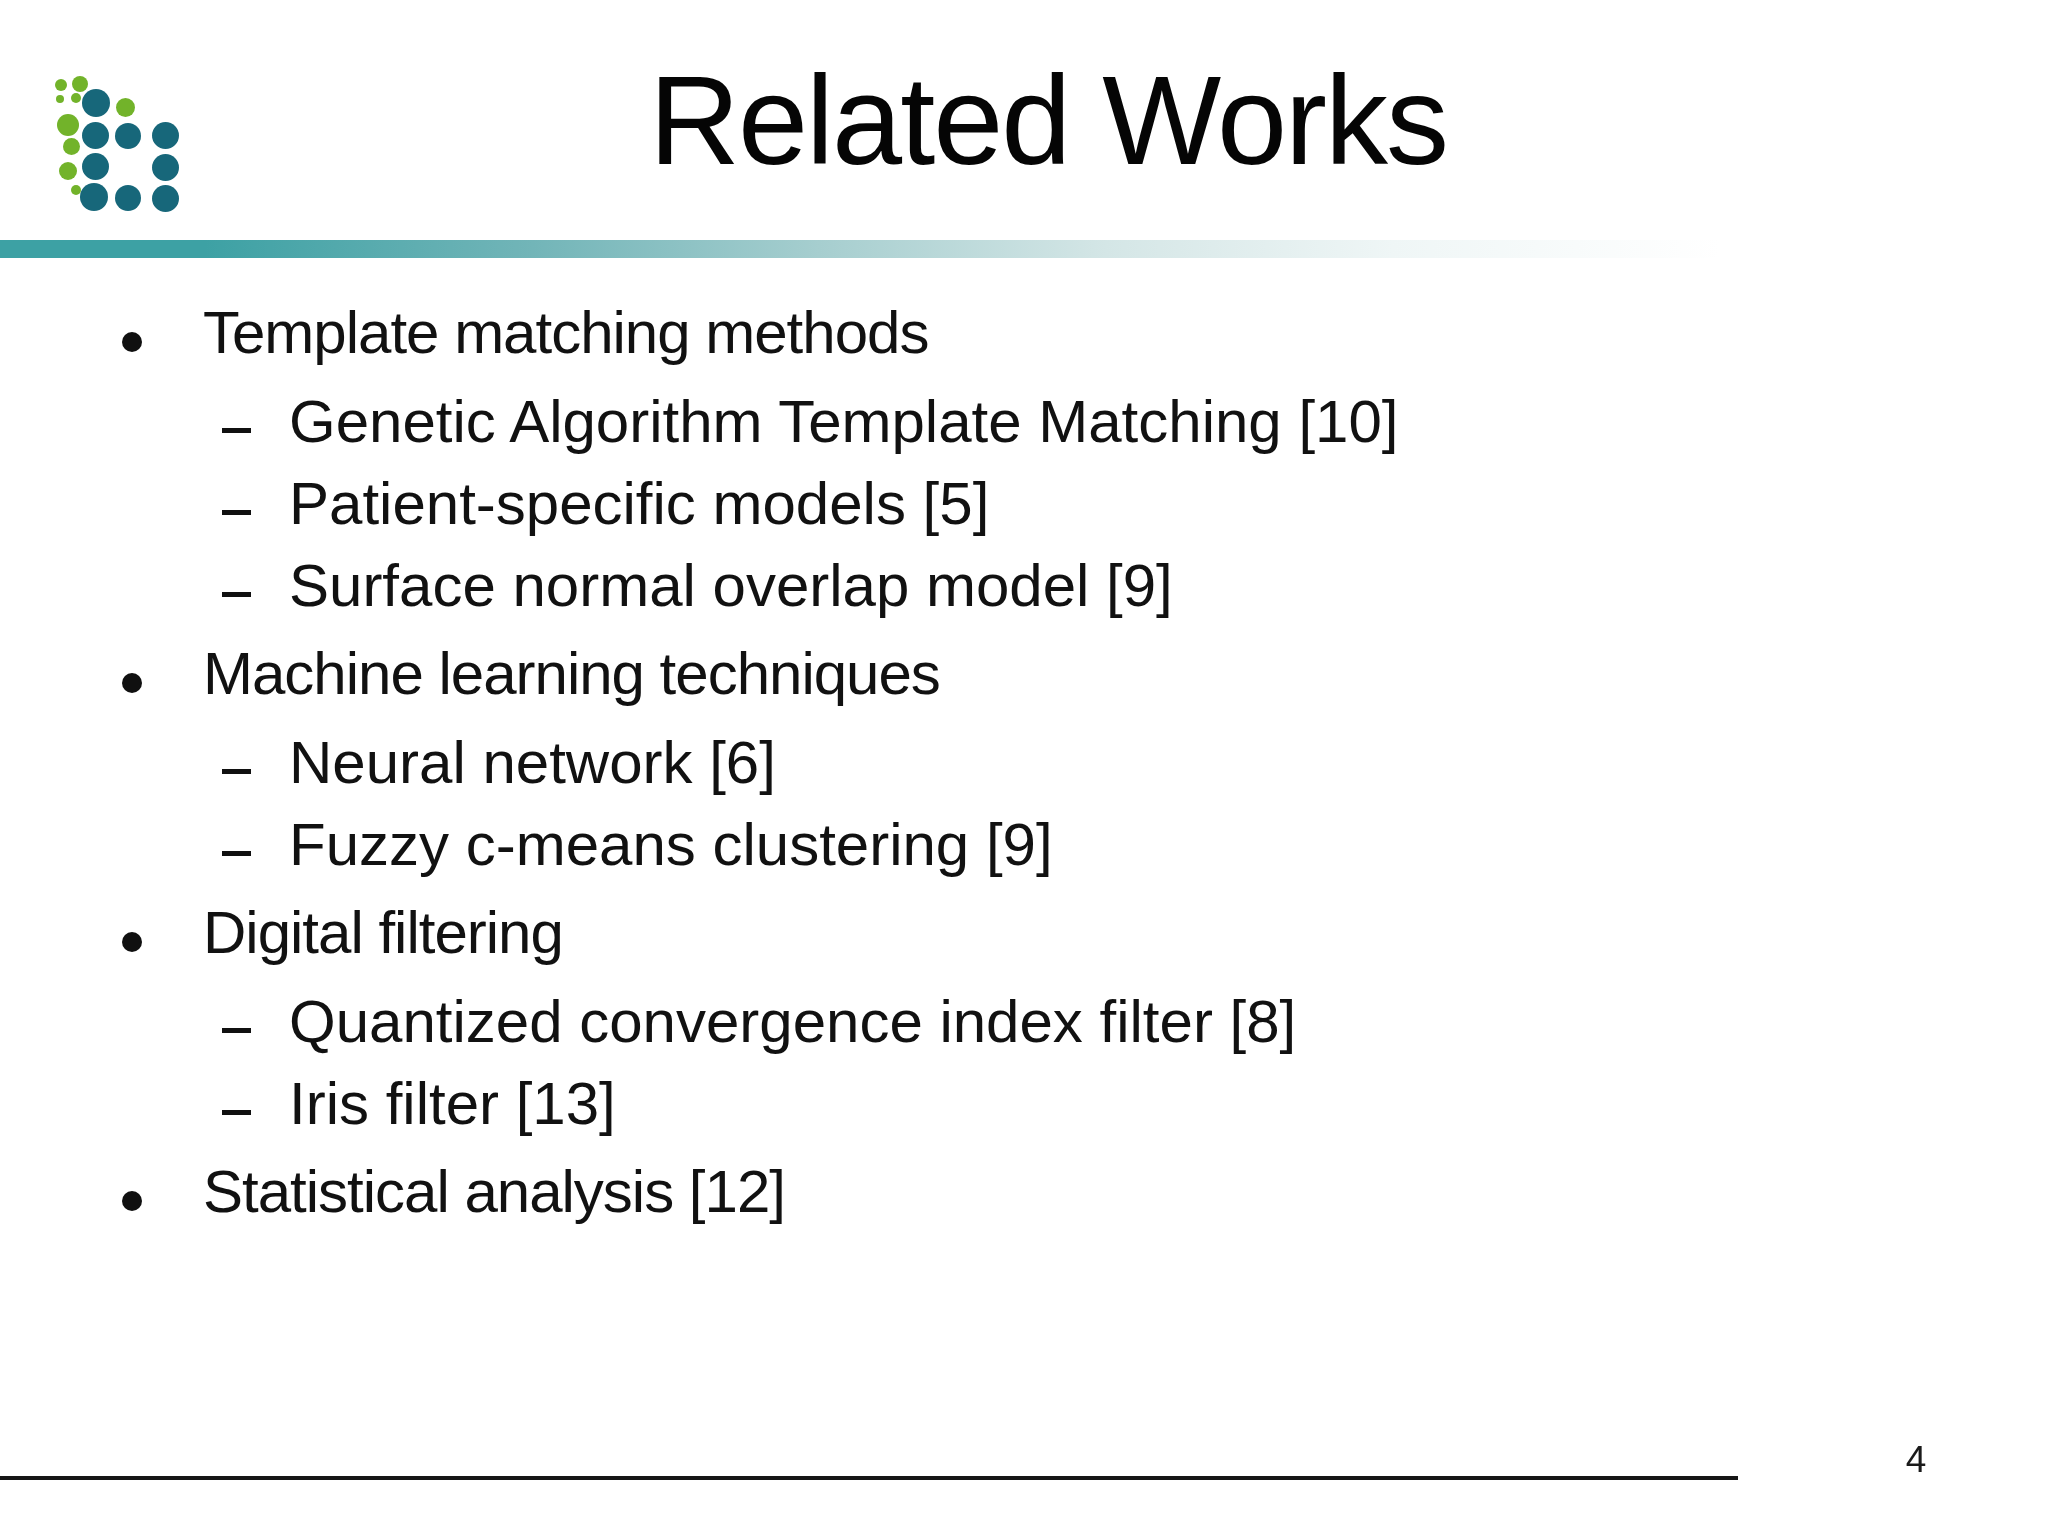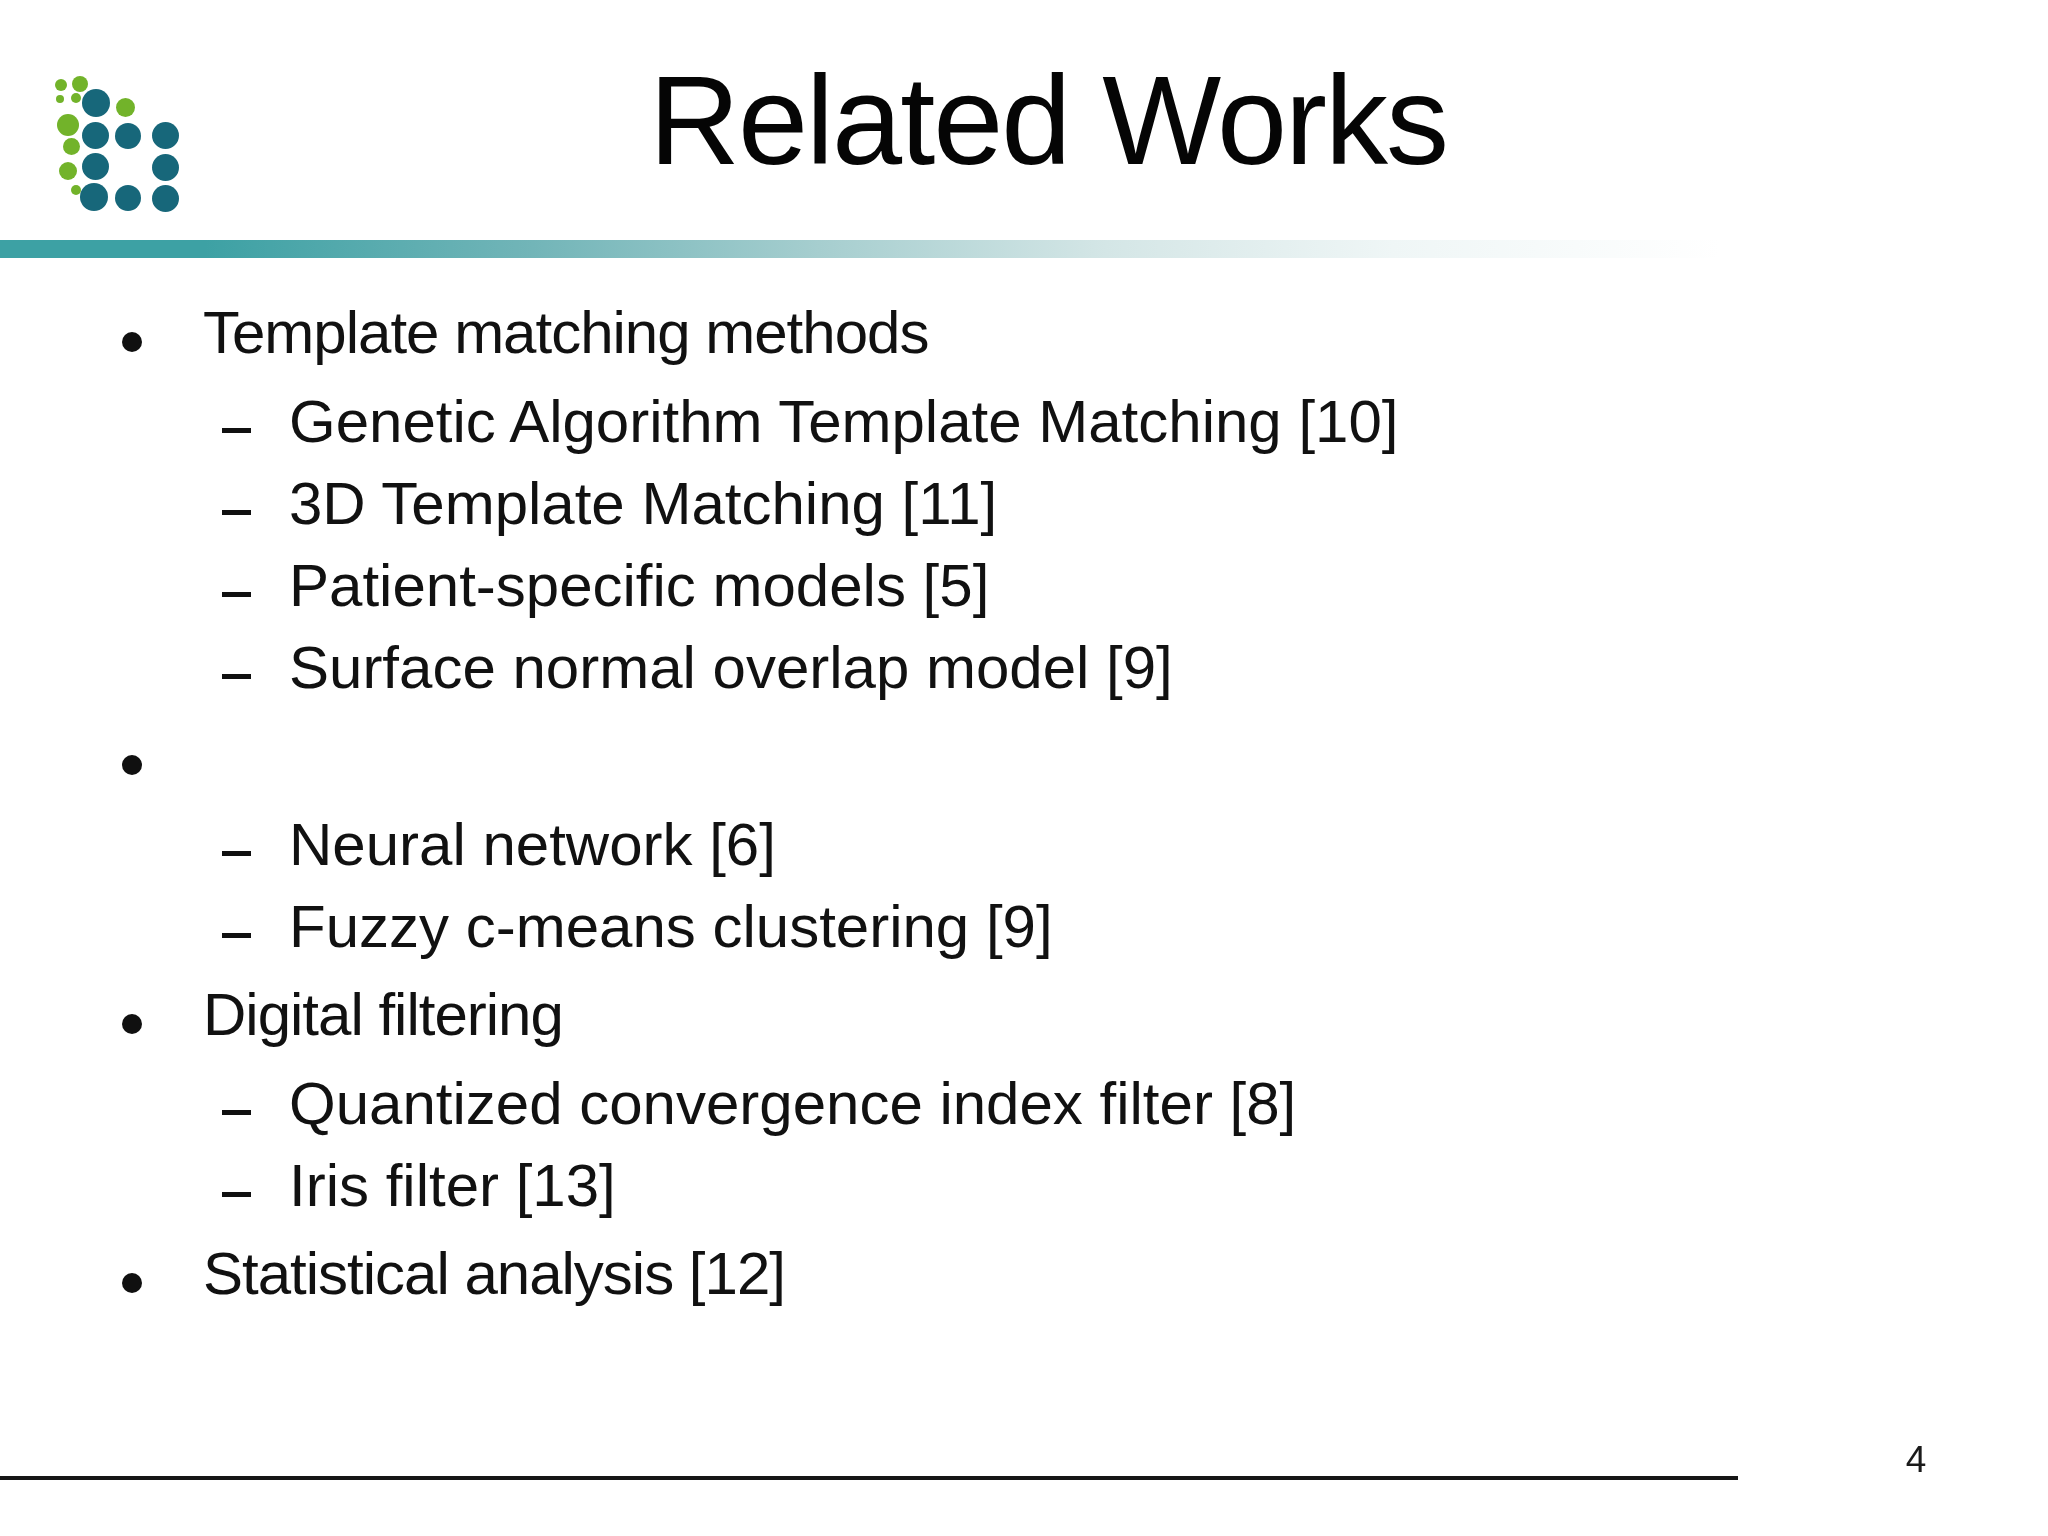--- a/index.html
+++ b/index.html
@@ -108,24 +108,23 @@
       <div class="dot" style="left: 71px; top: 185px; width: 10px; height: 10px; background: rgb(114, 179, 42);"></div>
     </div>
 
   <h1 class="title">Related Works</h1>
 
   <div class="accent-bar"></div>
 
   <div class="content" id="bullet-list">
       <div class="line l1"><span class="marker"></span><span class="text">Template matching methods</span></div>
       <div class="line l2"><span class="marker"></span><span class="text">Genetic Algorithm Template Matching [10]</span></div>
-      <div class="line l2"><span class="marker"></span><span class="text">3D Template Matching [11]</span></div>
       <div class="line l2"><span class="marker"></span><span class="text">Patient-specific models [5]</span></div>
       <div class="line l2"><span class="marker"></span><span class="text">Surface normal overlap model [9]</span></div>
-      <div class="line l1"><span class="marker"></span></div>
+      <div class="line l1"><span class="marker"></span><span class="text">Machine learning techniques</span></div>
       <div class="line l2"><span class="marker"></span><span class="text">Neural network [6]</span></div>
       <div class="line l2"><span class="marker"></span><span class="text">Fuzzy c-means clustering [9]</span></div>
       <div class="line l1"><span class="marker"></span><span class="text">Digital filtering</span></div>
       <div class="line l2"><span class="marker"></span><span class="text">Quantized convergence index filter [8]</span></div>
       <div class="line l2"><span class="marker"></span><span class="text">Iris filter [13]</span></div>
       <div class="line l1"><span class="marker"></span><span class="text">Statistical analysis [12]</span></div>
     </div>
 
   <div class="footer-line"></div>
   <div class="page-number">4</div>

